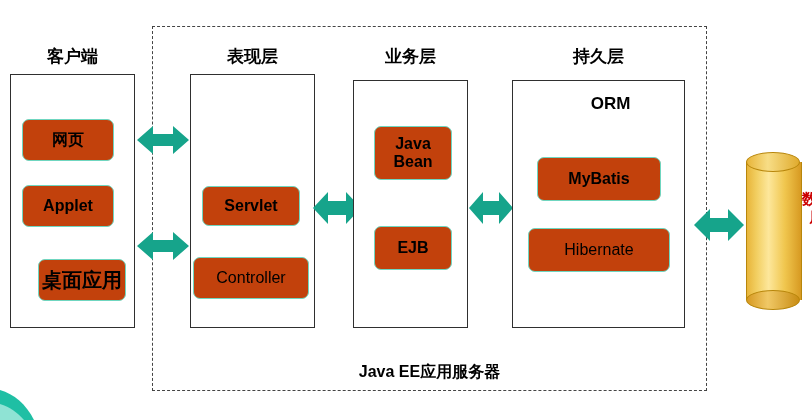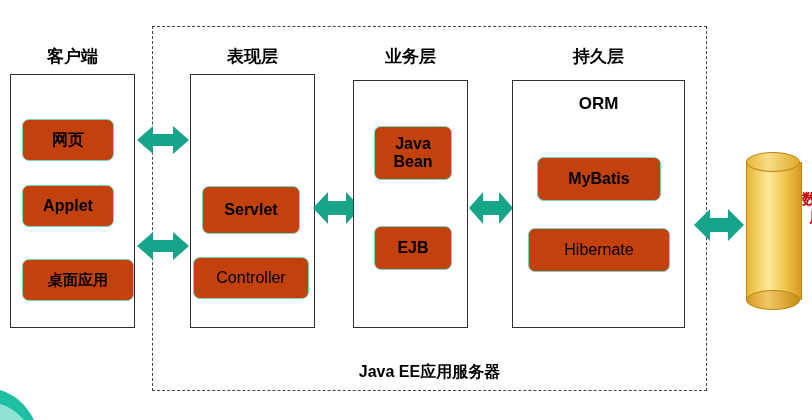--- a/index.html
+++ b/index.html
@@ -109,38 +109,38 @@
 <div class="stage">
 
   <div class="server-box"></div>
   <div class="server-label">Java EE应用服务器</div>
 
   <div class="col-title" style="left:10px;top:45px;width:125px;">客户端</div>
   <div class="layer-box" style="left:10px;top:74px;width:125px;height:254px;"></div>
 
   <div class="item" style="left:22px;top:119px;width:92px;height:42px;">网页</div>
   <div class="item" style="left:22px;top:185px;width:92px;height:42px;">Applet</div>
-  <div class="item" style="left:22px;top:259px;width:112px;height:42px;font-size:15px;">桌面应用</div>
+  <div class="item" style="left:38px;top:259px;width:88px;height:42px;font-size:20px;">桌面应用</div>
 
   <div class="arrow" style="left:137px;top:122px;">
     <svg width="52" height="36" viewBox="0 0 52 36">
       <polygon points="0,18 16,4 16,12 36,12 36,4 52,18 36,32 36,24 16,24 16,32" fill="#16a48b"></polygon>
     </svg>
   </div>
 
   <div class="arrow" style="left:137px;top:228px;">
     <svg width="52" height="36" viewBox="0 0 52 36">
       <polygon points="0,18 16,4 16,12 36,12 36,4 52,18 36,32 36,24 16,24 16,32" fill="#16a48b"></polygon>
     </svg>
   </div>
 
   <div class="col-title" style="left:190px;top:45px;width:125px;">表现层</div>
   <div class="layer-box" style="left:190px;top:74px;width:125px;height:254px;"></div>
 
-  <div class="item" style="left:202px;top:186px;width:98px;height:48px;">Servlet</div>
+  <div class="item" style="left:202px;top:186px;width:98px;height:40px;">Servlet</div>
   <div class="item normal" style="left:193px;top:257px;width:116px;height:42px;font-size:16px;">Controller</div>
 
   <div class="arrow" style="left:313px;top:188px;">
     <svg width="48" height="40" viewBox="0 0 48 40">
       <polygon points="0,20 15,4 15,13 33,13 33,4 48,20 33,36 33,27 15,27 15,36" fill="#16a48b"></polygon>
     </svg>
   </div>
 
   <div class="col-title" style="left:353px;top:45px;width:115px;">业务层</div>
   <div class="layer-box" style="left:353px;top:80px;width:115px;height:248px;"></div>
@@ -150,21 +150,21 @@
   <div class="item" style="left:374px;top:226px;width:78px;height:44px;">EJB</div>
 
   <div class="arrow" style="left:469px;top:188px;">
     <svg width="44" height="40" viewBox="0 0 44 40">
       <polygon points="0,20 14,4 14,13 30,13 30,4 44,20 30,36 30,27 14,27 14,36" fill="#16a48b"></polygon>
     </svg>
   </div>
 
   <div class="col-title" style="left:512px;top:45px;width:173px;">持久层</div>
   <div class="layer-box" style="left:512px;top:80px;width:173px;height:248px;"></div>
-  <div class="orm-title" style="left:512px;top:94px;width:173px;">ORM</div>
+  <div class="orm-title" style="left:512px;top:94px;width:173px;padding-left:12px;">ORM</div>
 
   <div class="item" style="left:537px;top:157px;width:124px;height:44px;">MyBatis</div>
   <div class="item normal" style="left:528px;top:228px;width:142px;height:44px;">Hibernate</div>
 
   <div class="arrow" style="left:694px;top:206px;">
     <svg width="50" height="38" viewBox="0 0 50 38">
       <polygon points="0,19 16,3 16,12 34,12 34,3 50,19 34,35 34,26 16,26 16,35" fill="#16a48b"></polygon>
     </svg>
   </div>
 

